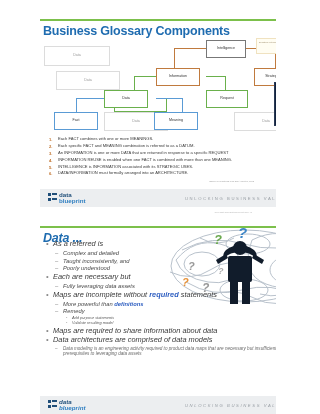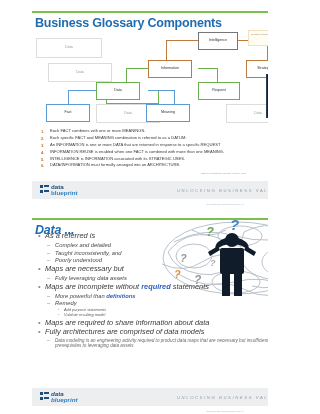--- a/index.html
+++ b/index.html
@@ -1,18 +1,18 @@
 <!DOCTYPE html>
 <html><head>
 <meta charset="utf-8">
 <style>
   html,body{margin:0;padding:0;background:#ffffff;}
   body{width:320px;height:414px;font-family:"Liberation Sans",sans-serif;-webkit-font-smoothing:antialiased;}
   .deck{width:320px;height:414px;position:relative;overflow:hidden;background:#fff;}
-  .slide{position:absolute;left:8px;width:260px;height:207px;background:#fff;overflow:hidden;}
+  .slide{position:absolute;left:16px;width:260px;height:207px;background:#fff;overflow:hidden;margin-top:8px;}
   .slide1{top:0;}
   .slide2{top:207px;font-style:italic;}
   .rule{position:absolute;left:24px;top:11px;width:272px;height:2px;background:#7cc04b;}
   .stitle{position:absolute;left:27px;top:16px;font-size:12.5px;font-weight:bold;color:#1f6cb0;letter-spacing:-.2px;}
 
   
   .dg{position:absolute;left:0;top:0;width:320px;height:130px;}
   .nd{position:absolute;background:#fff;border:1px solid #aaa;font-size:3.6px;color:#333;display:flex;align-items:center;justify-content:center;text-align:center;line-height:1.1;}
   .nd.green{border-color:#6ab04c;}
   .nd.blue{border-color:#5a9bd5;}
@@ -200,29 +200,29 @@
         <path d="M70 34 l-10 6 l2 4 l10-6z"></path>
         <path d="M98 34 l10 6 l-2 4 l-10-6z"></path>
       </g>
     </svg>
 
     <div class="blist" style="top:25px;">
       <p class="b1">As a referred is</p>
       <p class="b2">Complex and detailed</p>
       <p class="b2">Taught inconsistently, and</p>
       <p class="b2">Poorly understood</p>
-      <p class="b1">Maps are necessary but</p>
+      <p class="b1">Each are necessary but</p>
       <p class="b2">Fully leveraging data assets</p>
       <p class="b1"><span>Maps are incomplete without <span class="hl">required</span> statements</span></p>
       <p class="b2"><span>More powerful than <span class="hl">definitions</span></span></p>
       <p class="b2">Remedy</p>
       <p class="b3">Add purpose statements</p>
       <p class="b3">Validate resulting model</p>
       <p class="b1">Maps are required to share information about data</p>
-      <p class="b1">Fully architectures are comprised of data models</p>
+      <p class="b1">Data architectures are comprised of data models</p>
       <p class="b2" style="font-size:4.6px;color:#6a6a6a;">Data modeling is an engineering activity required to product data maps that are necessary but insufficient prerequisites to leveraging data assets</p>
     </div>
 
     <div class="footer">
       <div class="logo">
         <span class="logomark">
             <i class="a"></i>
             <i class="b"></i>
             <i class="c"></i>
             <i class="d"></i>

